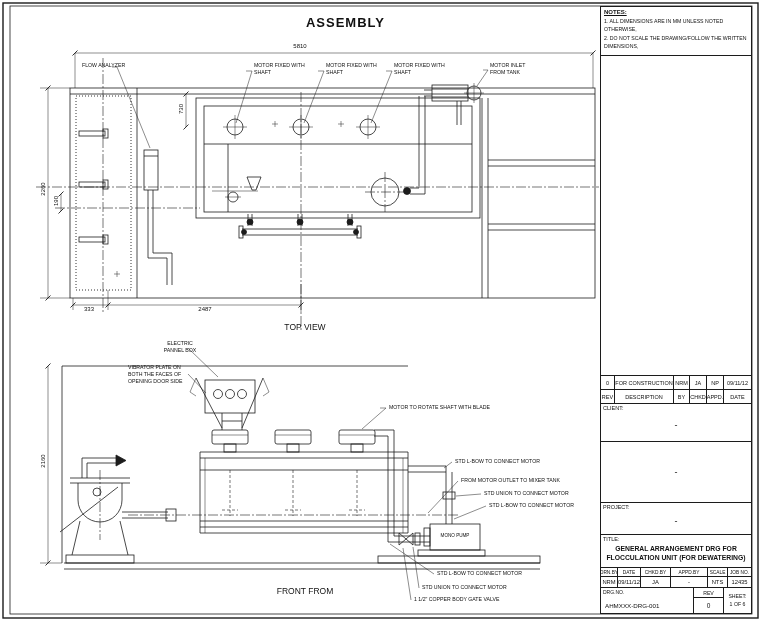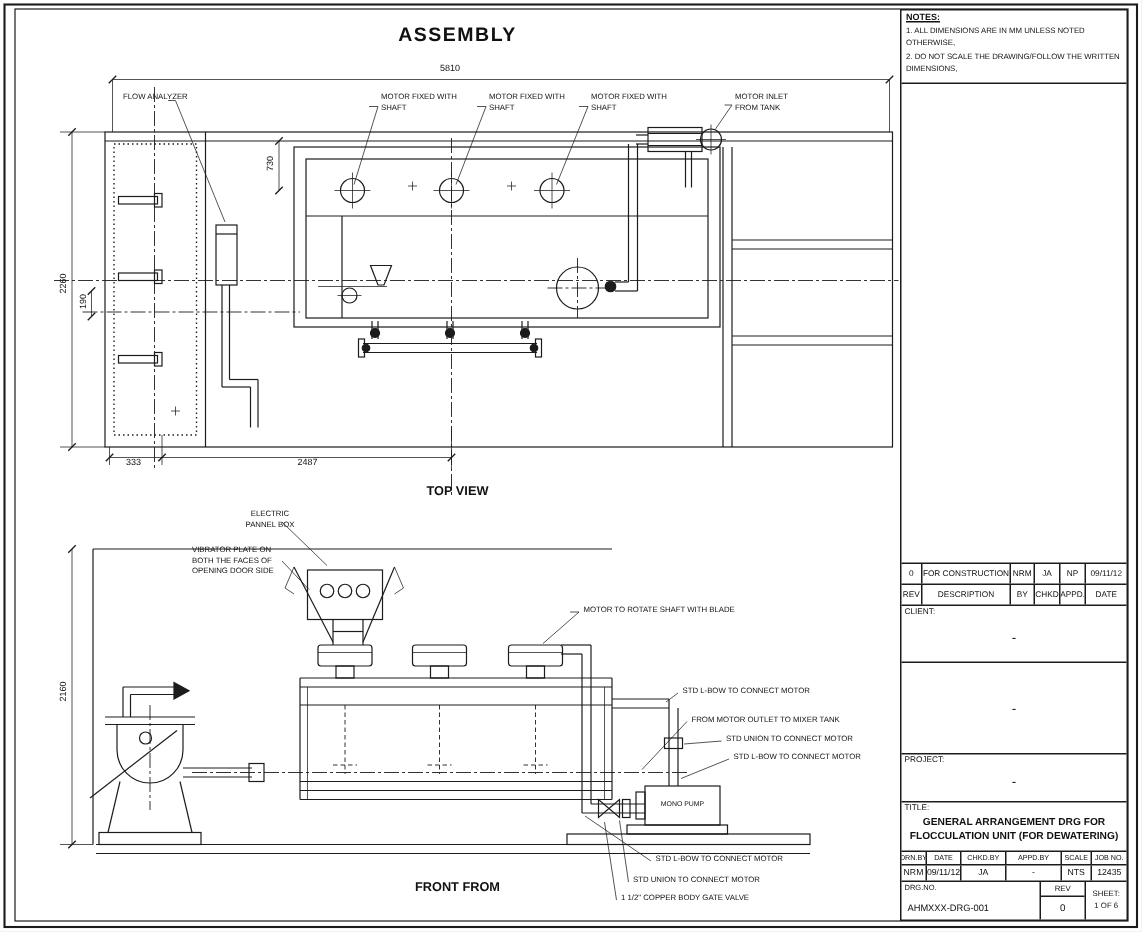--- a/index.html
+++ b/index.html
@@ -8,22 +8,22 @@
   .sheet *{box-sizing:border-box;}
   svg{position:absolute;left:0;top:0;}
   .cl{stroke-dasharray:10 2 2 2;stroke-width:0.6;}
   .dash{stroke-dasharray:3 2;stroke-width:0.6;}
   .dots{stroke-dasharray:1 2;stroke-width:0.9;}
   .thin{stroke-width:0.5;}
   .lbl{position:absolute;font-size:5.2px;line-height:1.3;color:#111;white-space:pre-line;letter-spacing:0;}
   .ctr{text-align:center;}
   .dim{position:absolute;font-size:6px;color:#111;}
   .vdim{position:absolute;width:36px;text-align:center;font-size:6px;color:#111;transform:rotate(-90deg);}
-  .main-title{position:absolute;left:225px;top:15px;width:160px;text-align:center;font-size:13px;font-weight:bold;letter-spacing:1px;color:#111;}
-  .caption{position:absolute;width:110px;text-align:center;font-size:8.5px;font-weight:bold;color:#111;}
+  .main-title{position:absolute;left:225px;top:15px;width:160px;text-align:right;font-size:13px;font-weight:bold;letter-spacing:1px;color:#111;}
+  .caption{position:absolute;width:110px;text-align:center;font-size:8.5px;font-weight:normal;color:#111;}
   .pump-lbl{position:absolute;left:432px;top:533px;width:46px;text-align:center;font-size:4.6px;color:#111;}
   
   .tb{position:absolute;left:600px;top:6px;width:152px;height:608px;border:1px solid #1c1c1c;display:flex;flex-direction:column;background:#fff;color:#111;}
   .tb-notes{height:49px;border-bottom:1px solid #1c1c1c;padding:2px 3px;}
   .tb-notes .h{font-size:6px;font-weight:bold;text-decoration:underline;margin-bottom:2px;}
   .tb-notes .n{font-size:5.2px;line-height:1.6;}
   .tb-spacer{flex:1;}
   .row6{display:flex;border-top:1px solid #1c1c1c;height:14px;}
   .row6>div{border-right:1px solid #1c1c1c;display:flex;align-items:center;justify-content:center;font-size:5.5px;overflow:hidden;}
   .row6>div:last-child{border-right:none;}

